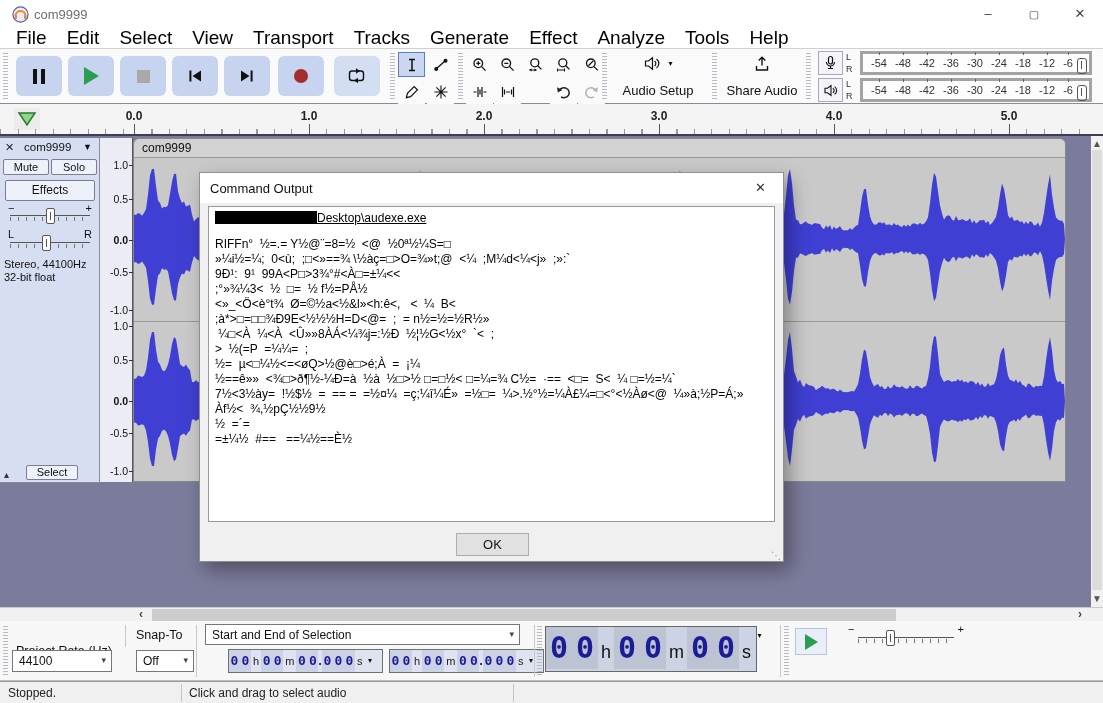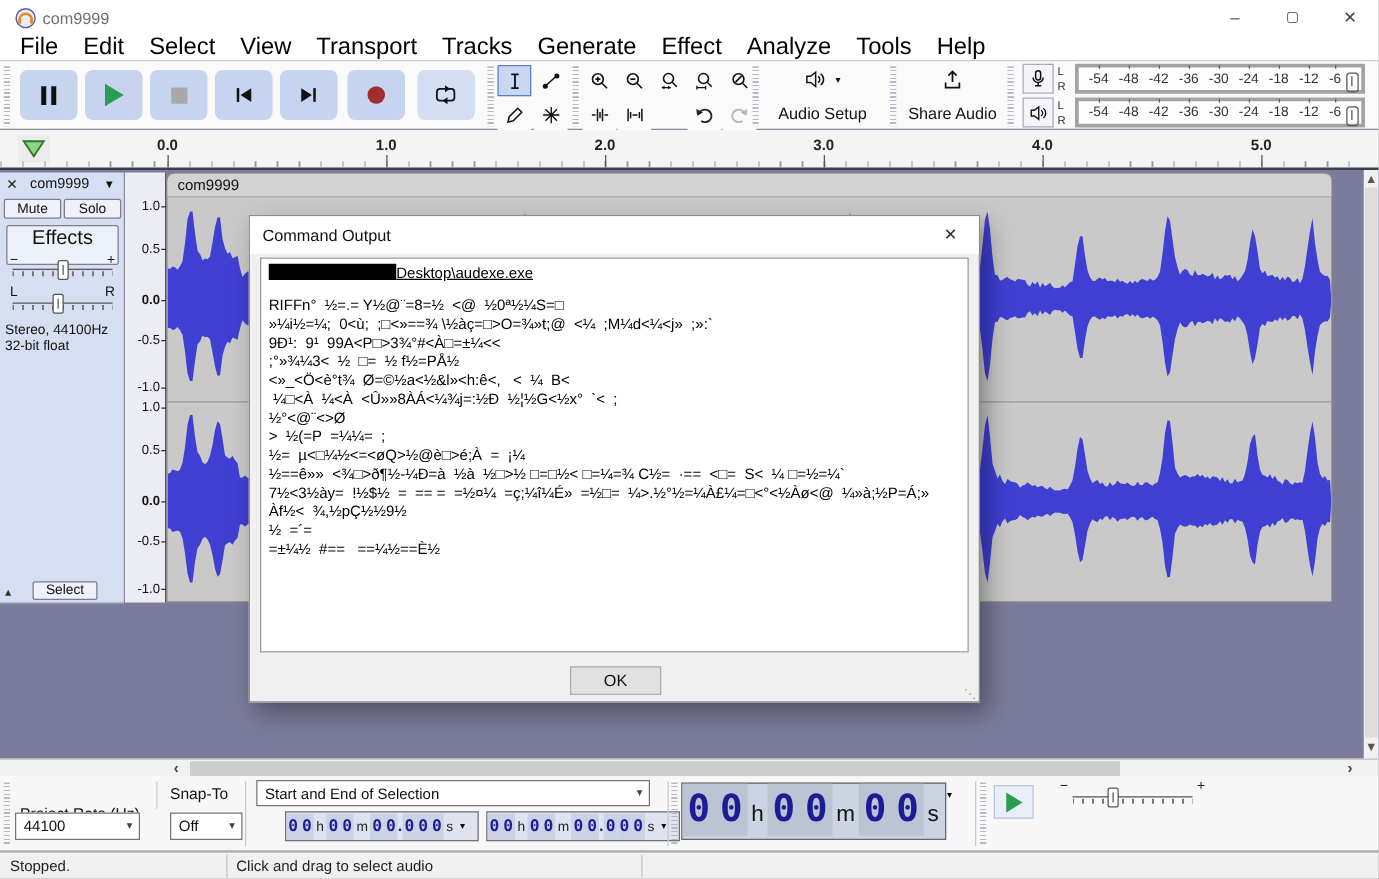--- a/index.html
+++ b/index.html
@@ -359,21 +359,21 @@
     <div class="track">
 
       <div class="tpanel">
         <span class="abs" style="left:5px;top:3px;font-size:11px;color:#222;">✕</span>
         <div class="abs" style="left:20px;top:1px;width:78px;height:17px;font-size:11.5px;line-height:17px;padding-left:4px;box-sizing:border-box;">
           <span>com9999</span>
           <span style="position:absolute;right:6px;top:0;font-size:9px;">▼</span>
         </div>
         <div class="tp-btn" style="left:3px;top:21px;width:46px;height:16px;line-height:14px;">Mute</div>
         <div class="tp-btn" style="left:51px;top:21px;width:46px;height:16px;line-height:14px;">Solo</div>
-        <div class="tp-btn" style="left:5px;top:42px;width:90px;height:32px;line-height:19px;font-size:16px;">Effects</div>
+        <div class="tp-btn" style="left:5px;top:42px;width:90px;height:21px;line-height:19px;font-size:12px;">Effects</div>
 
         <div class="slider" style="left:4px;top:68px;width:92px;">
           <span class="sl-end" style="left:4px;top:-4px;">−</span>
           <span class="sl-end" style="right:4px;top:-4px;">+</span>
           <div class="sl-line"></div>
             <div class="sl-ticks"></div>
           <div class="sl-thumb" style="left:42px;"></div>
         </div>
 
         <div class="slider" style="left:4px;top:93px;width:92px;">
@@ -486,22 +486,22 @@
       <span class="dlg-close">✕</span>
     </div>
     <div class="dlg-text">
       <div class="cmdline"><span class="redact"></span><span>Desktop\audexe.exe</span></div>
       <div id="dlg-lines">
           <div class="dlg-line">RIFFn°  ½=.= Y½@¨=8=½  &lt;@  ½0ª½¼S=□</div>
           <div class="dlg-line">»¼i½=¼;  0&lt;ù;  ;□&lt;»==¾ \½àç=□&gt;O=¾»t;@  &lt;¼  ;M¼d&lt;¼&lt;j»  ;»:`</div>
           <div class="dlg-line">9Ð¹:  9¹  99A&lt;P□&gt;3¾°#&lt;À□=±¼&lt;&lt;</div>
           <div class="dlg-line">;°»¾¼3&lt;  ½  □=  ½ f½=PÅ½</div>
           <div class="dlg-line">&lt;»_&lt;Ö&lt;è°t¾  Ø=©½a&lt;½&amp;l»&lt;h:ê&lt;,   &lt;  ¼  B&lt;</div>
+          <div class="dlg-line">;à*&gt;□=□□¾Ð9E&lt;½½½H=D&lt;@=  ;  = n½=½=½R½»</div>
           <div class="dlg-line"> ¼□&lt;À  ¼&lt;À  &lt;Û»»8ÀÁ&lt;¼¾j=:½Ð  ½¦½G&lt;½x°  `&lt;  ;</div>
-          <div class="dlg-line">½°&lt;@¨&lt;&gt;Ø</div>
           <div class="dlg-line">&gt;  ½(=P  =¼¼=  ;</div>
           <div class="dlg-line">½=  µ&lt;□¼½&lt;=&lt;øQ&gt;½@è□&gt;é;À  =  ¡¼</div>
           <div class="dlg-line">½==ê»»  &lt;¾□&gt;ð¶½-¼Ð=à  ½à  ½□&gt;½ □=□½&lt; □=¼=¾ C½=  ·==  &lt;□=  S&lt;  ¼ □=½=¼`</div>
           <div class="dlg-line">7½&lt;3½ày=  !½$½  =  == =  =½¤¼  =ç;¼î¼É»  =½□=  ¼&gt;.½°½=¼À£¼=□&lt;°&lt;½Àø&lt;@  ¼»à;½P=Á;»</div>
           <div class="dlg-line">Àf½&lt;  ¾,½pÇ½½9½</div>
           <div class="dlg-line">½  =´=</div>
           <div class="dlg-line">=±¼½  #==   ==¼½==È½</div>
         </div>
     </div>
     <div class="okbtn">OK</div>

